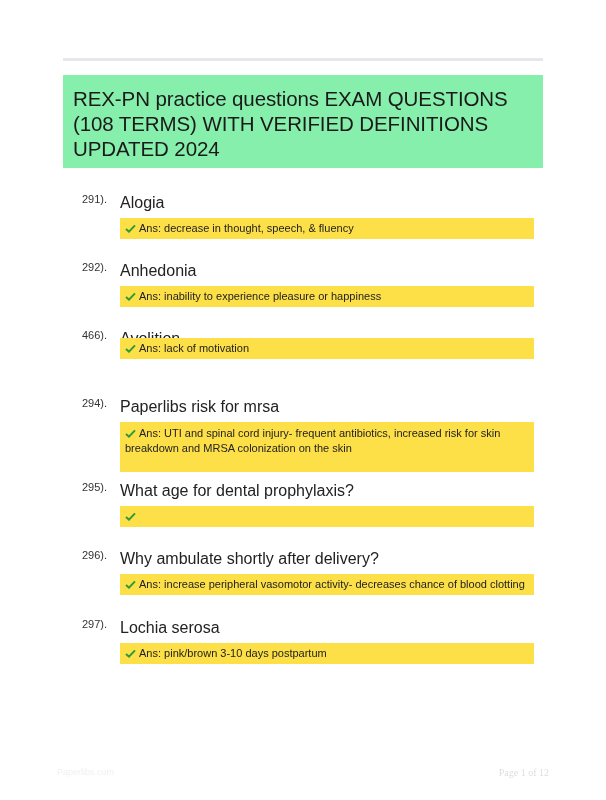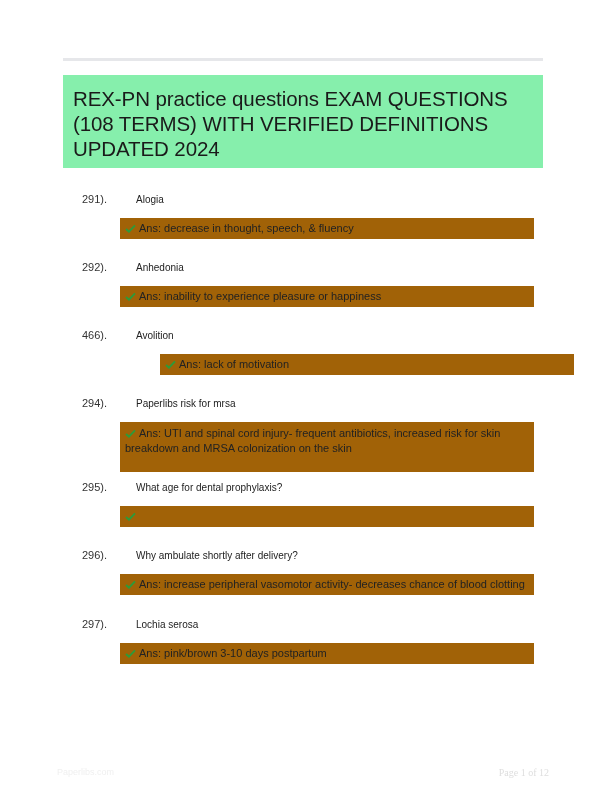--- a/index.html
+++ b/index.html
@@ -19,24 +19,24 @@
       font-size: 20.5px; line-height: 25px; color: #1a1a1a; margin: 0;
       font-weight: normal; letter-spacing: -0.1px;
     }
     .qa {
       position: absolute; left: 0; width: 606px;
     }
     .q-num {
       position: absolute; left: 82px; top: 0; font-size: 11px; color: #333;
     }
     .q-text {
-      position: absolute; left: 136px; top: 1px; font-size: 10px; color: #222;
+      position: absolute; left: 120px; top: 1px; font-size: 16px; color: #222;
     }
     .ans-box {
-      position: absolute; left: 120px; width: 414px; background: #a16207;
+      position: absolute; left: 120px; width: 414px; background: #fde047;
       box-sizing: border-box; padding: 3px 4px 3px 5px; font-size: 11px;
       line-height: 15px; color: #222;
     }
     .check {
       display: inline-block; width: 11px; height: 9px; margin-right: 3px;
       vertical-align: -1px;
     }
     .footer-left {
       position: absolute; left: 57px; top: 767px; font-size: 9px; color: #f0f0f0;
     }
@@ -70,21 +70,21 @@
   <div class="ans-box" style="top:25px;">
     <svg class="check" viewBox="0 0 12 10">
         <path d="M1 5.5 L4.3 8.5 L11 1.5" stroke="#2e9a3a" stroke-width="2.2" fill="none"></path>
       </svg><span>Ans: inability to experience pleasure or happiness</span>
   </div>
 </div>
 
 <div class="qa" style="top:329px;">
   <span class="q-num">466).</span>
   <span class="q-text">Avolition</span>
-  <div class="ans-box" style="top:25px;margin-left:40px;">
+  <div class="ans-box" style="top:9px;">
     <svg class="check" viewBox="0 0 12 10">
         <path d="M1 5.5 L4.3 8.5 L11 1.5" stroke="#2e9a3a" stroke-width="2.2" fill="none"></path>
       </svg><span>Ans: lack of motivation</span>
   </div>
 </div>
 
 <div class="qa" style="top:397px;">
   <span class="q-num">294).</span>
   <span class="q-text">Paperlibs risk for mrsa</span>
   <div class="ans-box" style="top:25px; padding-top:4px; padding-bottom:16px;">

